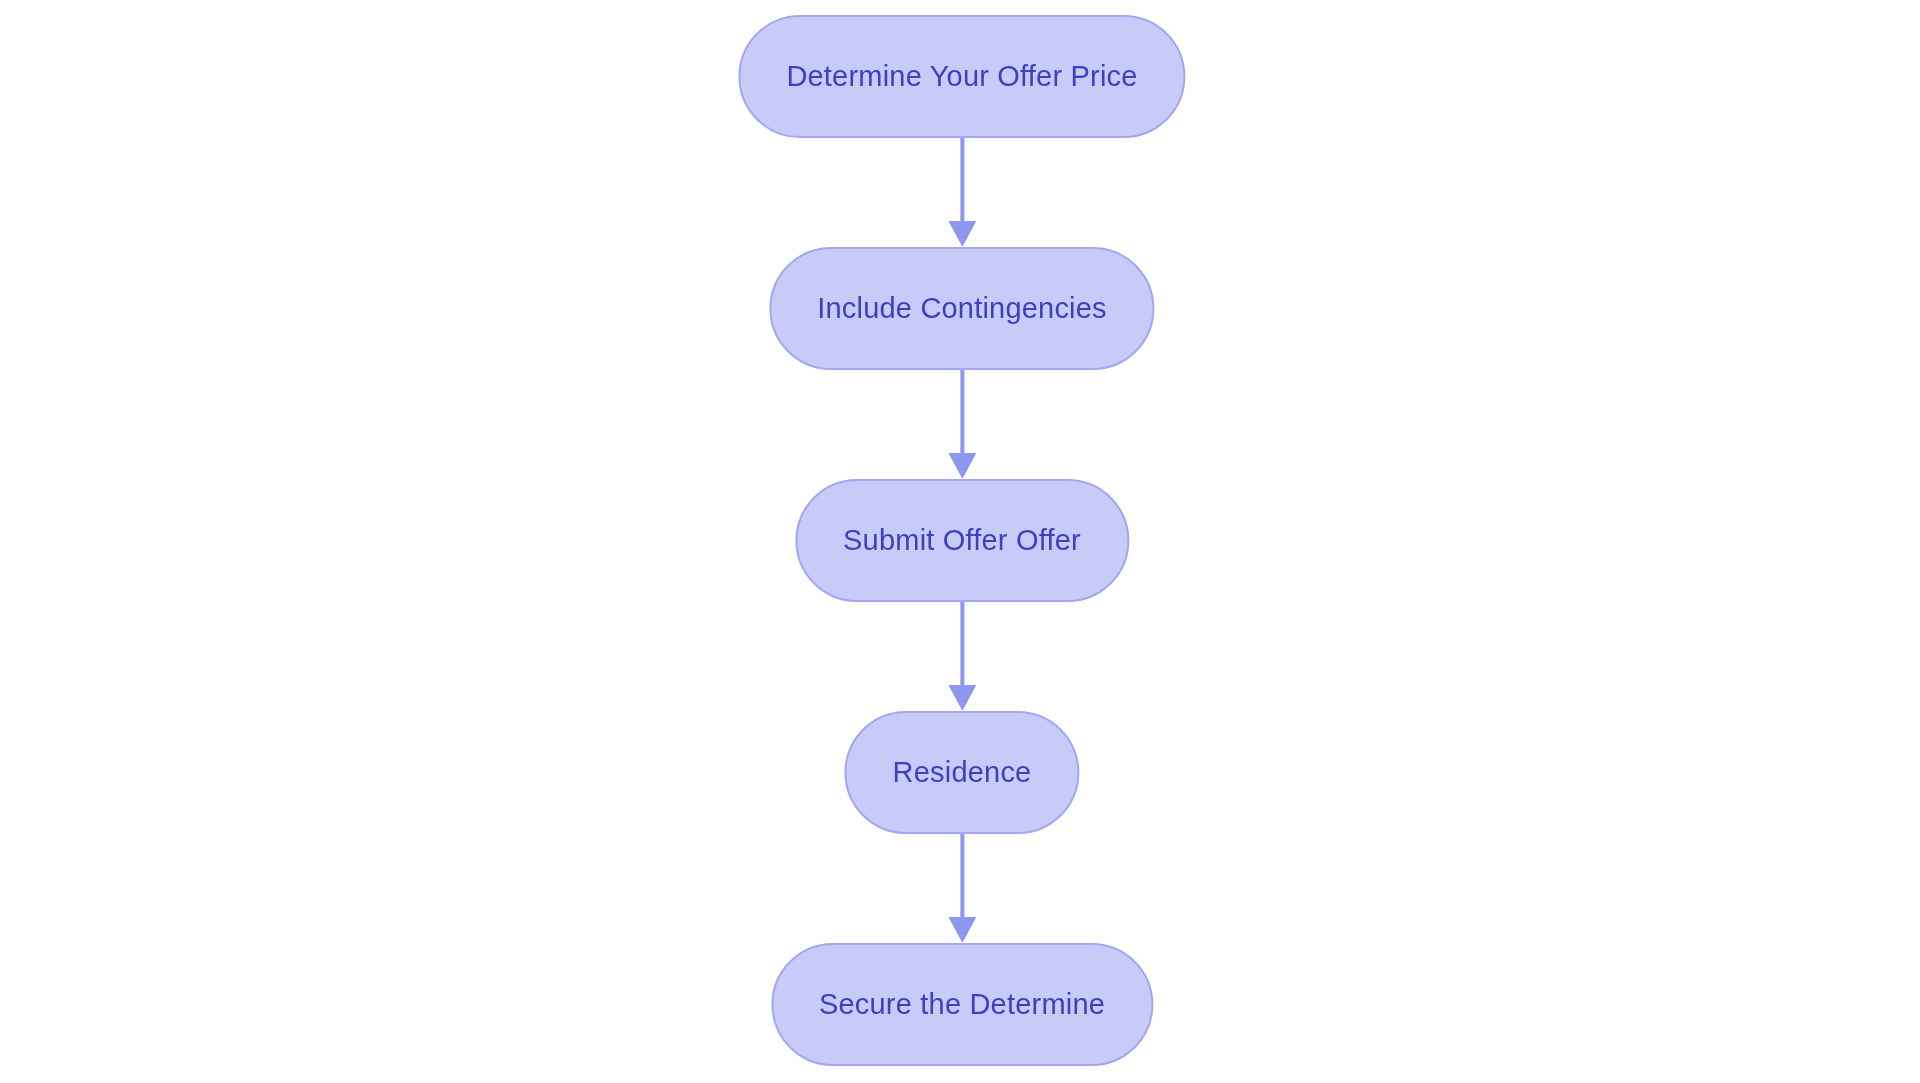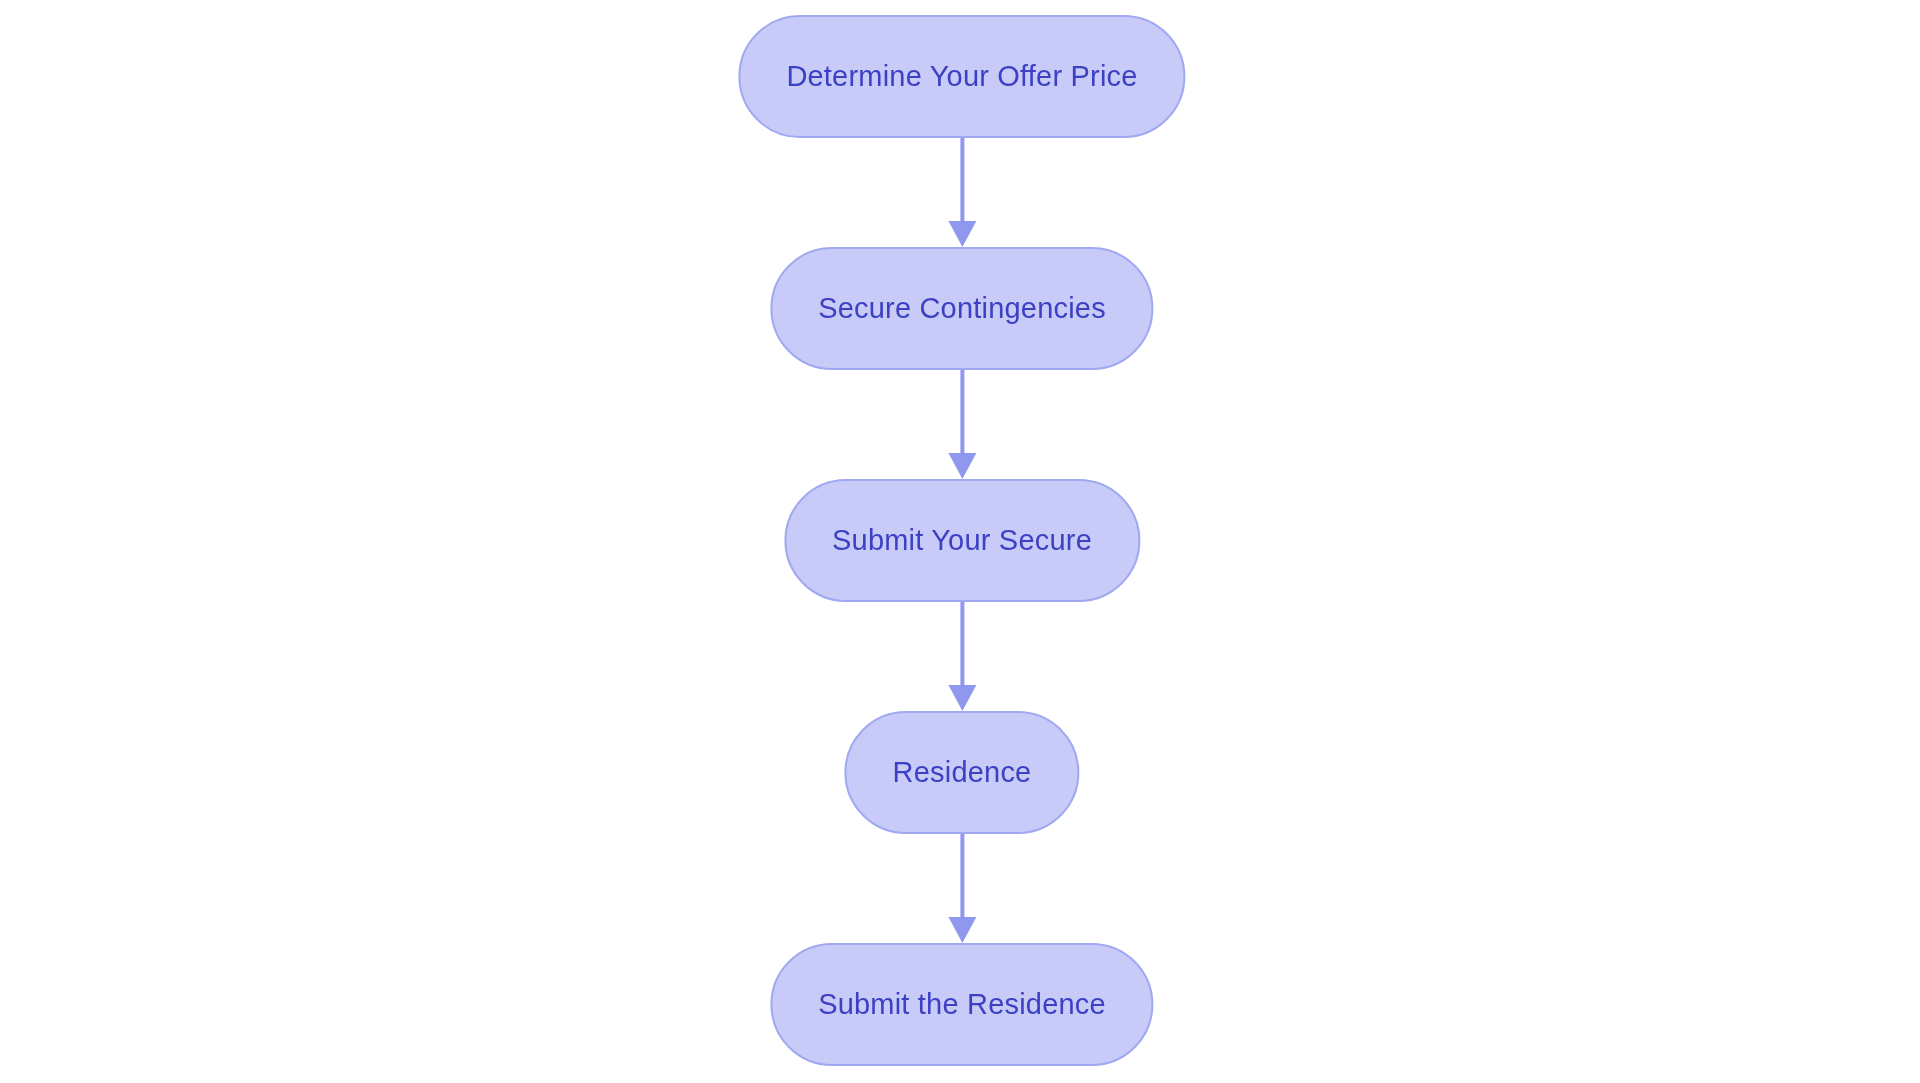--- a/index.html
+++ b/index.html
@@ -74,44 +74,44 @@
     <div class="node">
       <span>Determine Your Offer Price</span>
     </div>
 
     <div class="arrow">
       <div class="arrow-line"></div>
       <div class="arrow-head"></div>
     </div>
 
     <div class="node">
-      <span>Secure Contingencies</span>
+      <span>Include Contingencies</span>
     </div>
 
     <div class="arrow">
       <div class="arrow-line"></div>
       <div class="arrow-head"></div>
     </div>
 
     <div class="node">
-      <span>Submit Your Secure</span>
+      <span>Submit Offer Offer</span>
     </div>
 
     <div class="arrow">
       <div class="arrow-line"></div>
       <div class="arrow-head"></div>
     </div>
 
     <div class="node">
       <span>Residence</span>
     </div>
 
     <div class="arrow">
       <div class="arrow-line"></div>
       <div class="arrow-head"></div>
     </div>
 
     <div class="node">
-      <span>Submit the Residence</span>
+      <span>Secure the Determine</span>
     </div>
 
   </div>
 </div>
 
 </body></html>

